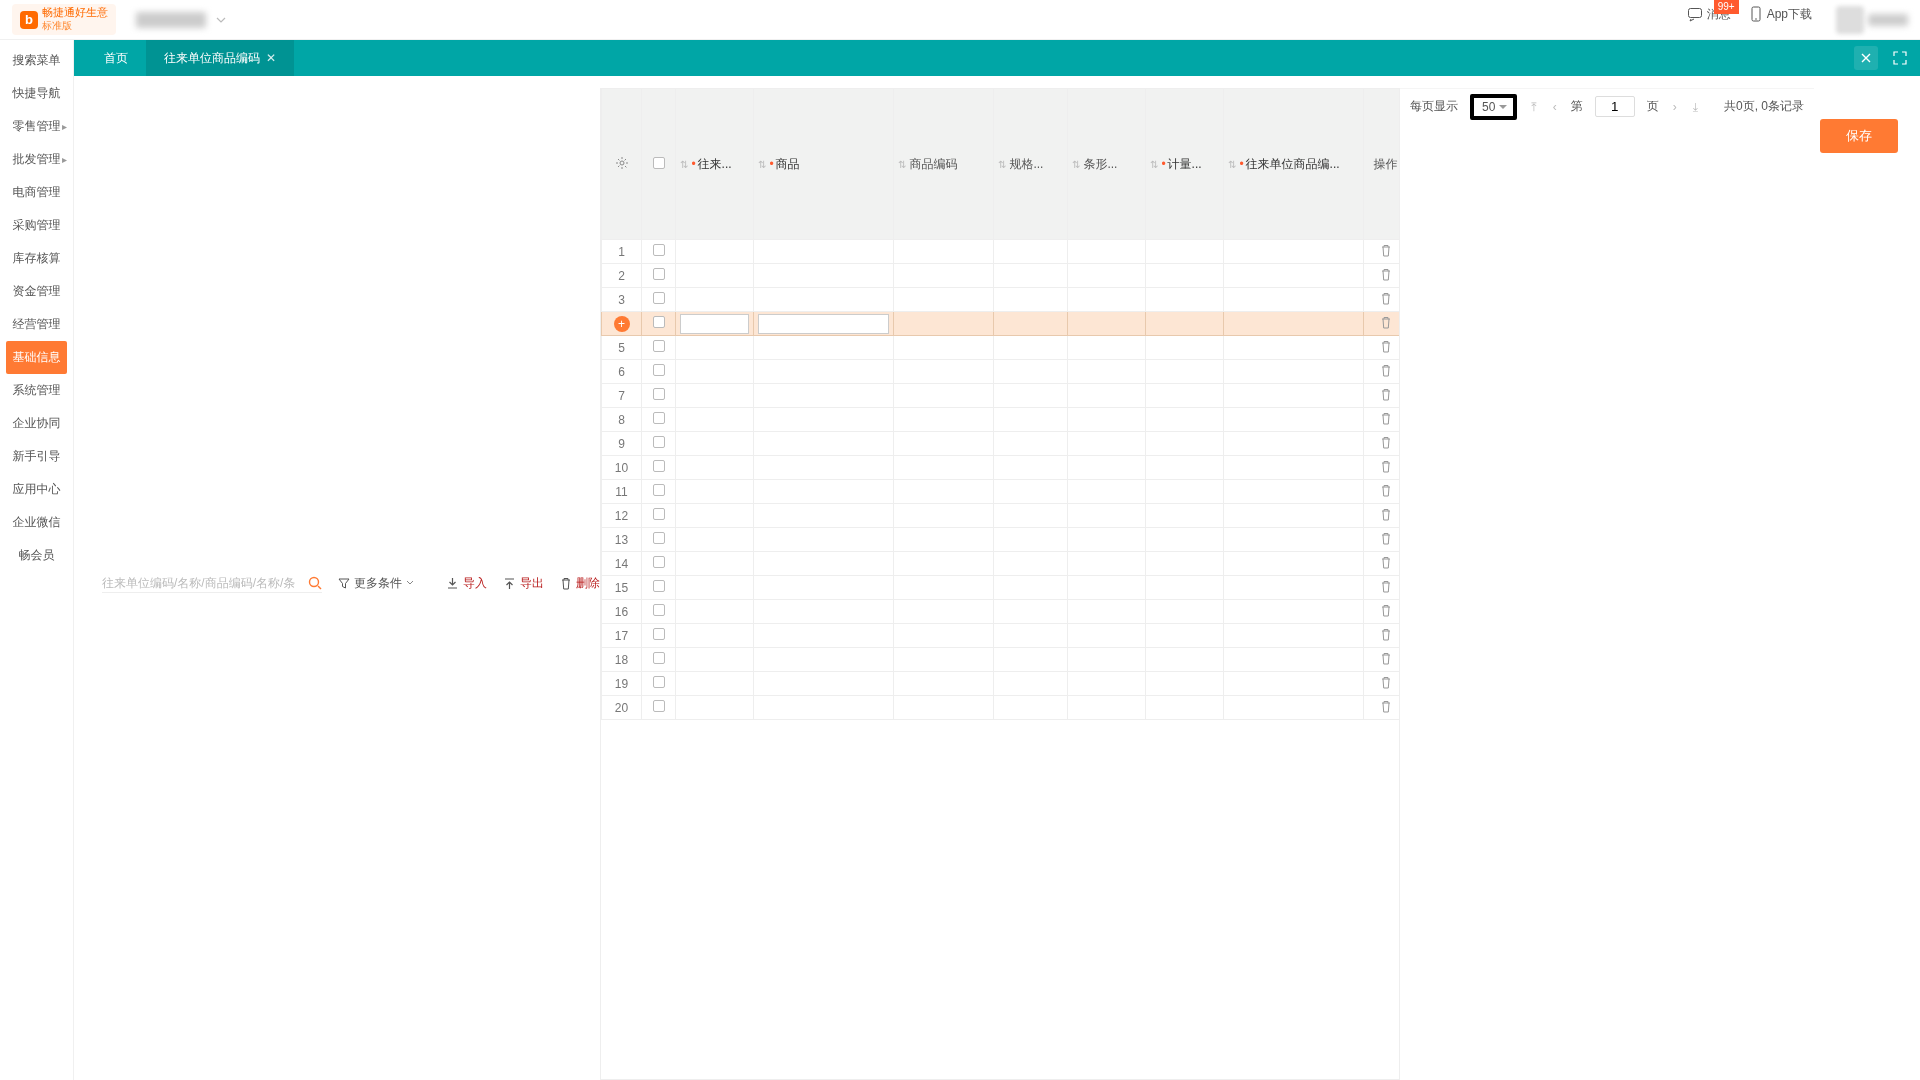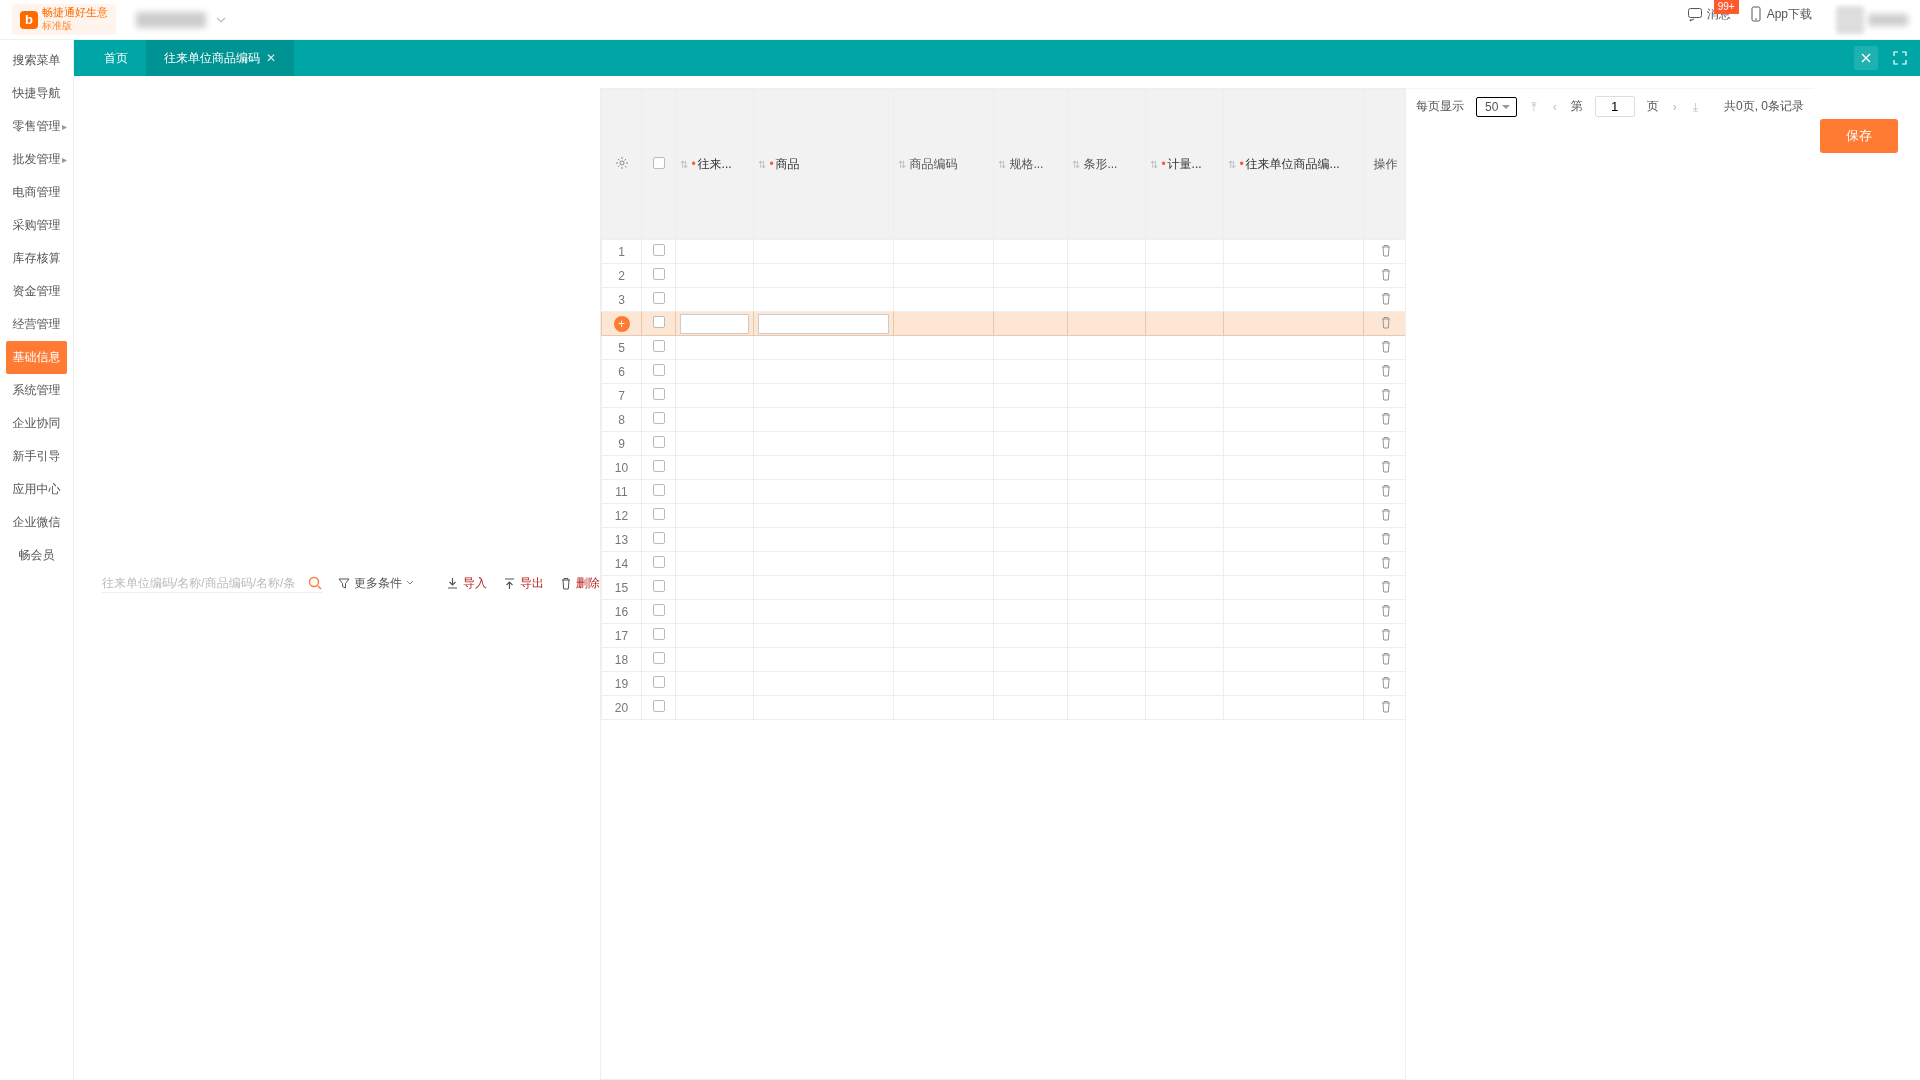--- a/index.html
+++ b/index.html
@@ -60,21 +60,21 @@
 .grid .opcol { width: 44px; text-align: center; }
 .grid tbody tr.hover-row td { background: #fde6d4; }
 .grid tbody tr.hover-row .numcol { position: relative; }
 .addbtn { width: 16px; height: 16px; background: #ff7a33; color: #fff; border-radius: 50%; display: inline-flex; align-items: center; justify-content: center; font-size: 12px; line-height: 1; }
 .grid input.cell-input { width: 100%; height: 20px; border: 1px solid #ccc; outline: none; padding: 0 3px; font-size: 12px; }
 .grid tbody tr.hover-row td { border-color: #e8c9ad; }
 .trash { color: #999; cursor: pointer; display: inline-flex; }
 .chk { width: 12px; height: 12px; border: 1px solid #bbb; border-radius: 2px; display: inline-block; background: #fff; }
 
 .pager { height: 36px; display: flex; align-items: center; justify-content: flex-end; gap: 12px; padding: 0 10px; color: #555; border-top: 1px solid #f5f5f5; }
-.pager .sel { border: 1px solid #000000; padding: 2px 18px 2px 8px; border-radius: 2px; position: relative; }
+.pager .sel { border: 4px solid #000000; padding: 2px 18px 2px 8px; border-radius: 2px; position: relative; }
 .pager .sel::after { content: ""; position: absolute; right: 6px; top: 50%; border: 4px solid transparent; border-top-color: #999; transform: translateY(-2px); }
 .pager .pgin { width: 40px; border: 1px solid #ddd; text-align: center; padding: 2px 0; border-radius: 2px; }
 .pager .navbtn { color: #bbb; cursor: pointer; padding: 0 2px; }
 
 .footer { height: 50px; display: flex; align-items: center; justify-content: flex-end; padding: 0 6px; }
 .save-btn { background: #ff7a33; color: #fff; border: none; padding: 8px 26px; border-radius: 3px; cursor: pointer; font-size: 13px; margin-top: 45px; }
 
 svg { display: block; }
 </style>
 </head>

